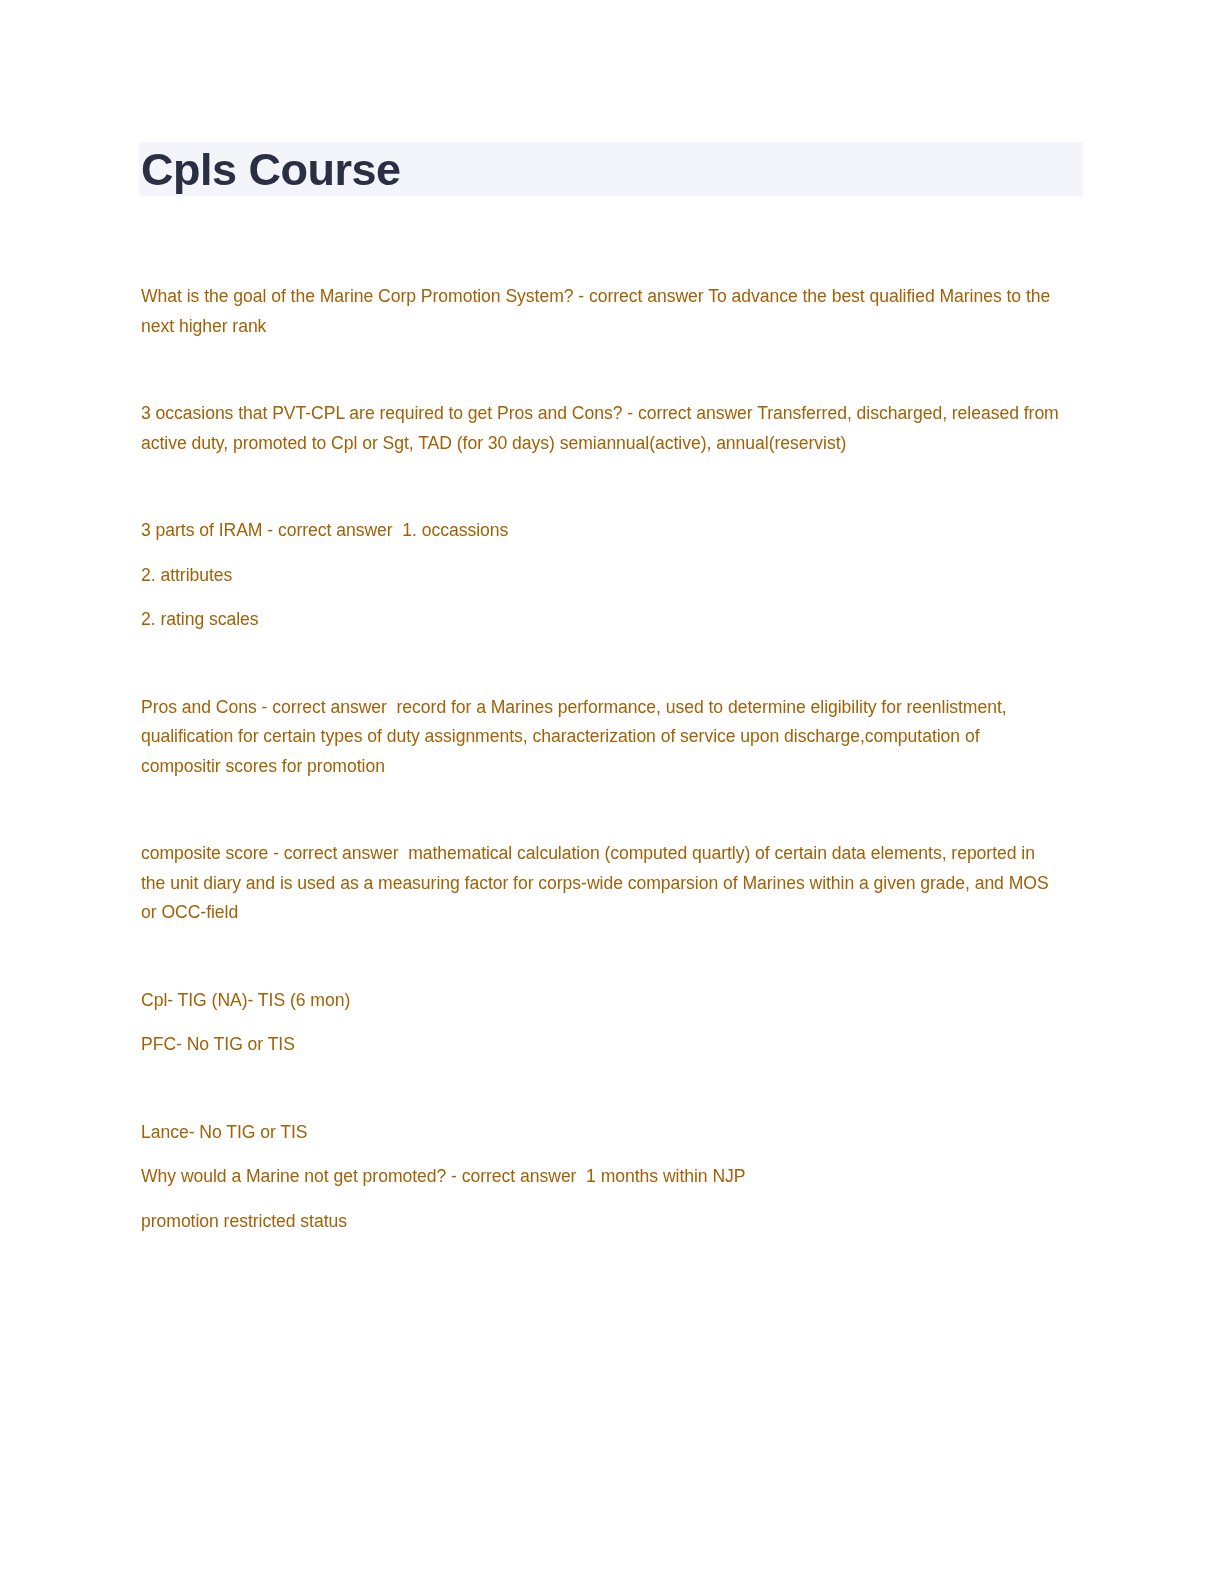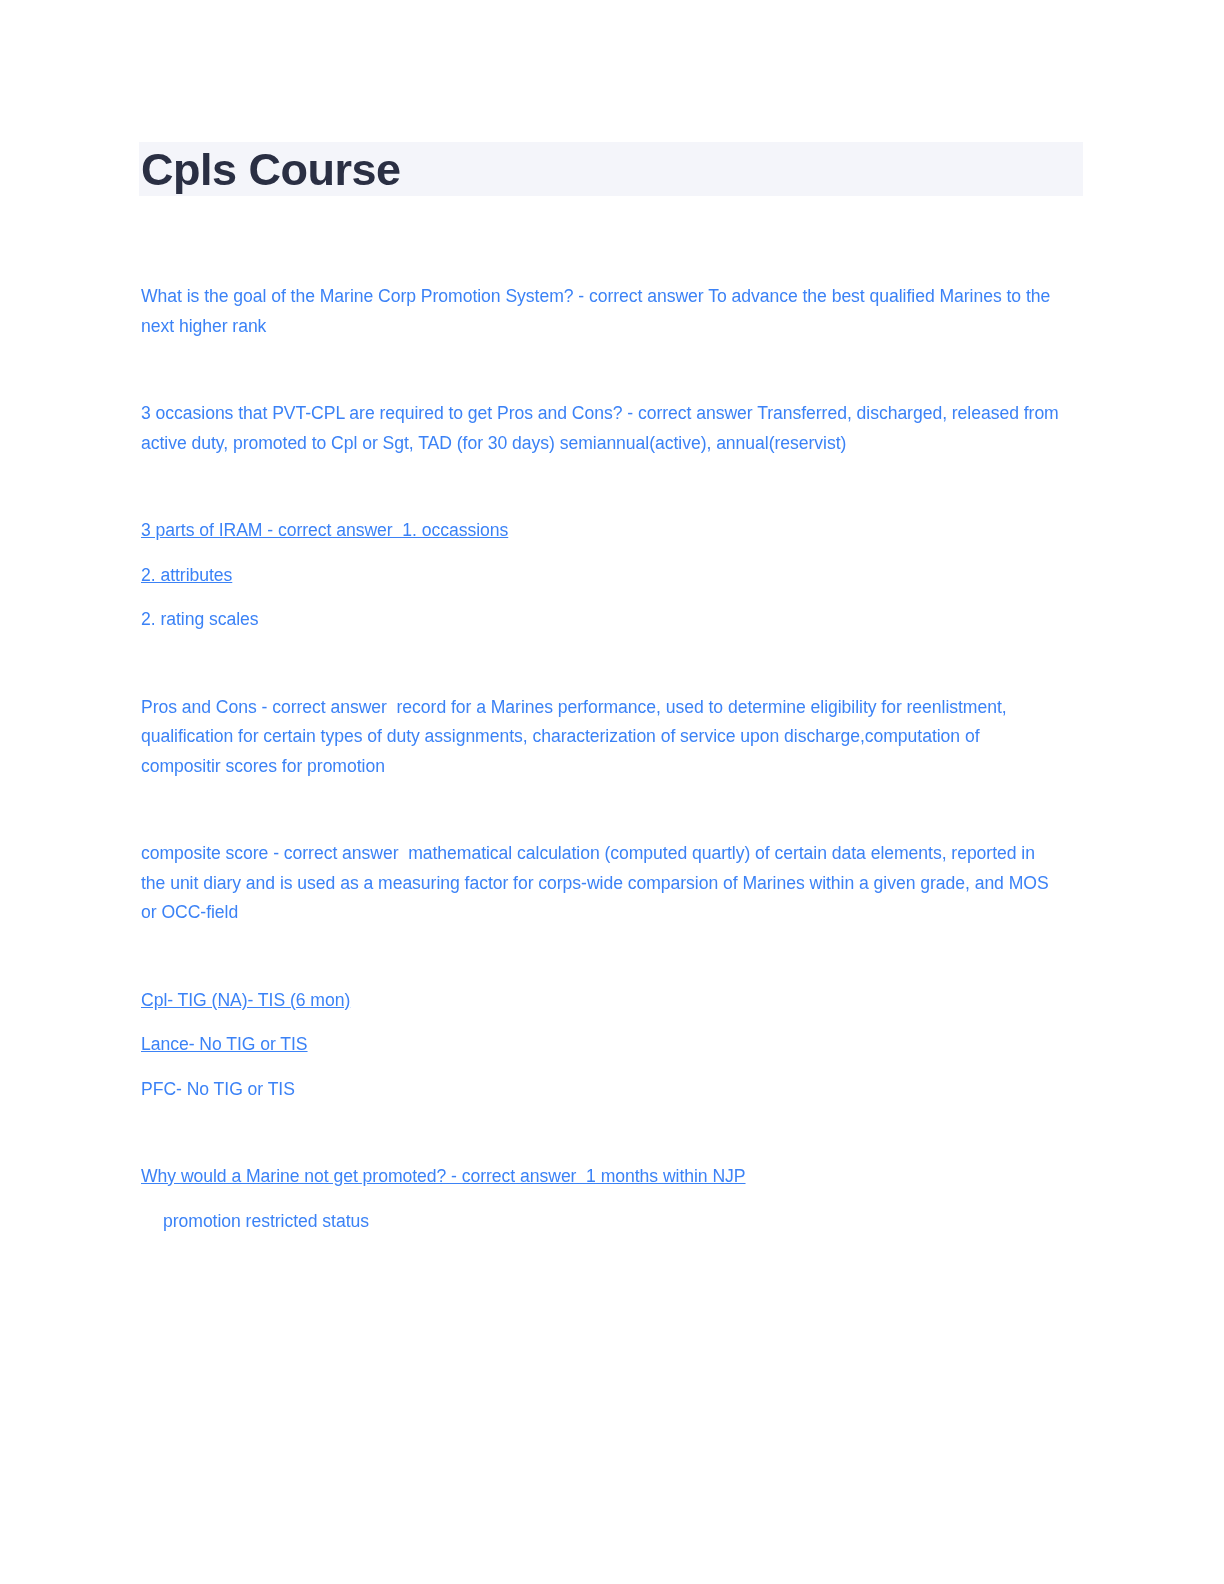--- a/index.html
+++ b/index.html
@@ -49,39 +49,37 @@
     position: absolute;
     left: 141px;
     top: 282px;
     width: 918px;
   }
 
   .para {
     margin: 0 0 31px 0;
     font-size: 17.6px;
     line-height: 29.5px;
-    color: #3b82f6;
+    color: #a16207;
     font-weight: 400;
     text-align: left;
     white-space: pre-wrap;
     letter-spacing: -0.05px;
   }
 
   
   .para.tight {
     margin-bottom: 15px;
-    text-decoration: underline;
   }
   
   .para.block-end {
     margin-bottom: 58px;
   }
   .para.last {
     margin-bottom: 0;
-    margin-left: 22px;
   }
 </style>
 </head>
 <body>
 
 <div class="page">
 
   <div class="title-band"></div>
   <h1 class="doc-title">Cpls Course</h1>
 
@@ -98,22 +96,22 @@
 
     <p class="para block-end">2. rating scales</p>
 
     <p class="para block-end">Pros and Cons - correct answer  record for a Marines performance, used to determine eligibility for reenlistment, qualification for certain types of duty assignments, characterization of service upon discharge,computation of compositir scores for promotion</p>
 
     <p class="para block-end">composite score - correct answer  mathematical calculation (computed quartly) of certain data elements, reported in the unit diary and is used as a measuring factor for corps-wide comparsion of Marines within a given grade, and MOS or OCC-field</p>
 
 
     <p class="para tight">Cpl- TIG (NA)- TIS (6 mon)</p>
 
+    <p class="para block-end">PFC- No TIG or TIS</p>
+
     <p class="para tight">Lance- No TIG or TIS</p>
-
-    <p class="para block-end">PFC- No TIG or TIS</p>
 
     <p class="para tight">Why would a Marine not get promoted? - correct answer  1 months within NJP</p>
 
     <p class="para last">promotion restricted status</p>
 
   </div>
 </div>
 
 </body></html>

